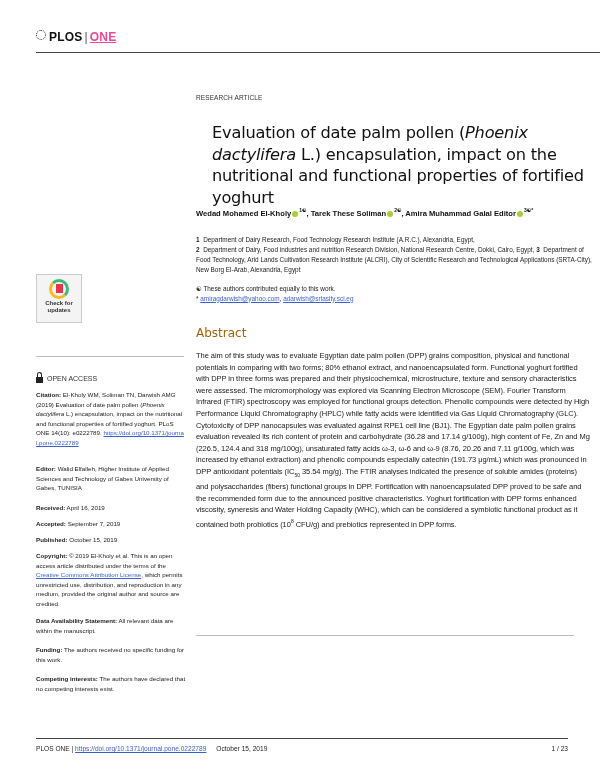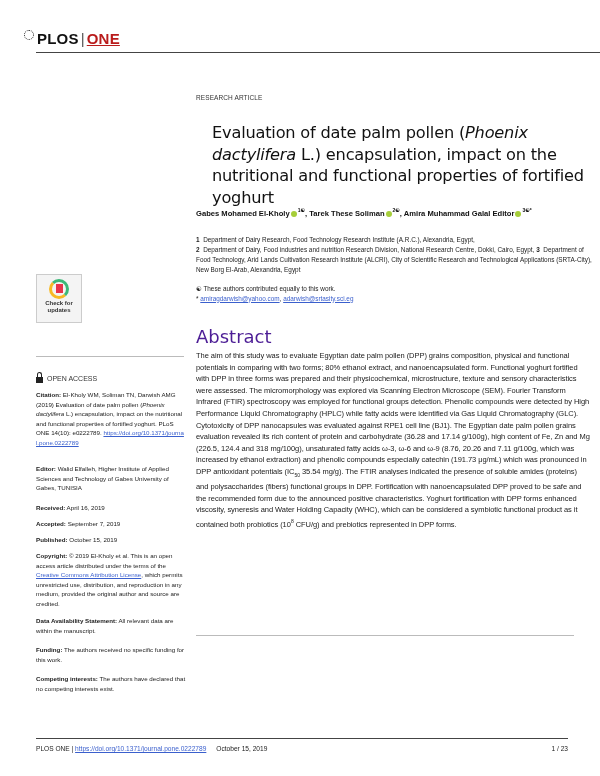--- a/index.html
+++ b/index.html
@@ -1,33 +1,33 @@
 <!DOCTYPE html>
 <html><head>
 <meta charset="utf-8">
 <style>
   html, body { margin:0; padding:0; background:#fff; }
   body { width:600px; height:776px; position:relative; overflow:hidden;
          font-family:"Liberation Sans", sans-serif; color:#111; }
-  .logo { position:absolute; left:24px; top:30px; font-weight:bold; font-size:15px; letter-spacing:0.2px; display:flex; }
+  .logo { position:absolute; left:36px; top:30px; font-weight:bold; font-size:12px; letter-spacing:0.2px; display:flex; }
   .logo .sun { display:inline-block; width:10px; height:10px; border:1.6px dotted #222; border-radius:50%; margin-right:3px; box-sizing:border-box; }
   .logo .sep { color:#555; margin:0 2px; font-weight:normal; }
-  .logo .one { color:#b91c1c;text-decoration:underline; }
+  .logo .one { color:#ec4899;text-decoration:underline; }
   .top-rule { position:absolute; left:36px; top:52px; width:564px; height:1px; background:#444; }
   .kicker { position:absolute; left:196px; top:94px; font-size:6.5px; color:#333; letter-spacing:0.1px; }
   .title { position:absolute; left:196px; top:106px; width:400px; font-family:"DejaVu Sans", sans-serif; font-size:16.2px; line-height:21.5px; color:#111; font-weight:normal; letter-spacing:-0.2px; }
   .title i { font-style:italic; }
   .authors { position:absolute; left:196px; top:205px; width:400px; font-size:7.6px; font-weight:bold; line-height:11px; }
   .orcid { display:inline-block; width:6px; height:6px; background:#a6ce39; border-radius:50%; vertical-align:middle; margin:0 1px; }
   sup { font-size:5px; }
   .affil { position:absolute; left:196px; top:235px; width:400px; font-size:6.4px; line-height:10px; color:#222; }
   .affil b { font-weight:bold; }
   .notes { position:absolute; left:196px; top:284px; width:400px; font-size:6.4px; line-height:9.5px; color:#222; }
   a, .link { color:#3a5fcd; text-decoration:underline; }
-  .abs-h { position:absolute; left:196px; top:326px; font-family:"DejaVu Sans", sans-serif; font-size:18px; color:#4c1d95; }
+  .abs-h { position:absolute; left:196px; top:326px; font-family:"DejaVu Sans", sans-serif; font-size:12px; color:#a16207; }
   .abstract { position:absolute; left:196px; top:350px; width:395px; font-size:7.5px; line-height:11.6px; color:#1a1a1a; letter-spacing:-0.05px; }
   .abs-rule { position:absolute; left:196px; top:635px; width:378px; height:1px; background:#bbb; }
 
   .check { position:absolute; left:36px; top:274px; width:46px; height:49px; border:1px solid #ccc; background:#f4f4f4; box-sizing:border-box; text-align:center; }
   .check .ring { width:20px; height:20px; border-radius:50%; margin:4px auto 1px; box-sizing:border-box; border:3px solid #f7b924; border-top-color:#3cb878; border-right-color:#3cb878; position:relative; }
   .check .flag { position:absolute; left:4px; top:2px; width:7px; height:9px; background:#e8334a; }
   .check .txt { font-size:6px; font-weight:bold; line-height:6.5px; color:#333; }
   .side-rule { position:absolute; left:36px; top:356px; width:148px; height:1px; background:#bbb; }
   .oa { position:absolute; left:36px; top:375px; font-size:7px; color:#333; display:flex; align-items:center; }
   .oa .lock { display:inline-block; width:7px; height:6px; background:#222; margin-right:4px; position:relative; top:1px; }
@@ -50,21 +50,21 @@
 </div>
 <div class="top-rule"></div>
 
 <div class="kicker">RESEARCH ARTICLE</div>
 
 <h1 class="title" style="margin:16px;">
   <span>Evaluation of date palm pollen (</span><i>Phoenix dactylifera</i><span> L.) encapsulation, impact on the nutritional and functional properties of fortified yoghurt</span>
 </h1>
 
 <div class="authors">
-  <span>Gabes Mohamed El-Kholy</span><span class="orcid"></span><sup>1☯</sup>,
+  <span>Wedad Mohamed El-Kholy</span><span class="orcid"></span><sup>1☯</sup>,
   <span>Tarek These Soliman</span><span class="orcid"></span><sup>2☯</sup>,
   <span>Amira Muhammad Galal Editor</span><span class="orcid"></span><sup>3☯*</sup>
 </div>
 
 <div class="affil">
   <div><b>1</b>&nbsp; <span>Department of Dairy Research, Food Technology Research Institute (A.R.C.), Alexandria, Egypt,</span></div>
   <div><b>2</b>&nbsp; <span>Department of Dairy, Food industries and nutrition Research Division, National Research Centre, Dokki, Cairo, Egypt,</span> <b>3</b>&nbsp; <span>Department of Food Technology, Arid Lands Cultivation Research Institute (ALCRI), City of Scientific Research and Technological Applications (SRTA-City), New Borg El-Arab, Alexandria, Egypt</span></div>
 </div>
 
 <div class="notes">

